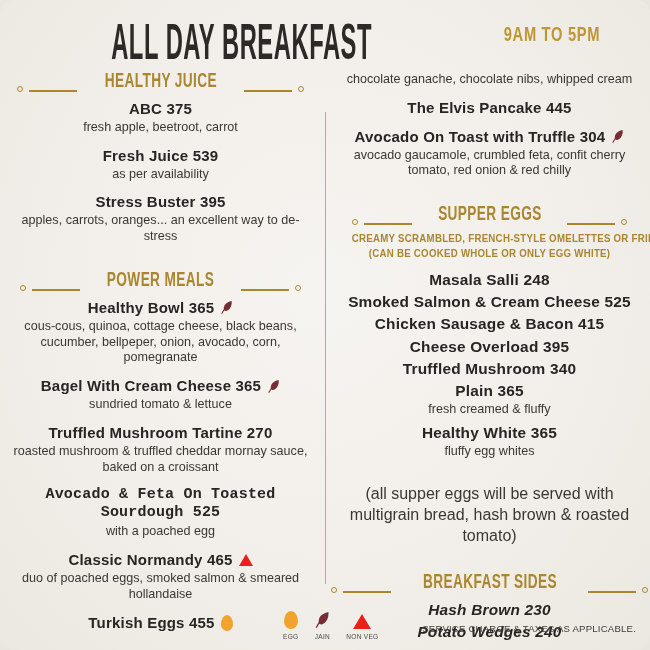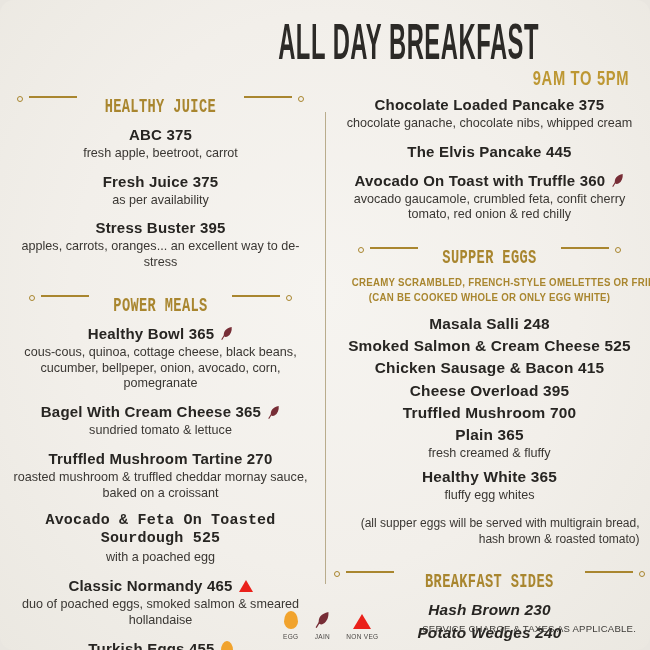--- a/index.html
+++ b/index.html
@@ -24,34 +24,34 @@
     transform: scale(0.54, 1.12);
     white-space: nowrap;
   }
   .subtitle {
     display: inline-block;
     font-size: 21px; font-weight: bold; color: #bd9733;
     letter-spacing: 1px; margin-top: 2px;
     transform: scale(0.7, 1.0);
     white-space: nowrap;
   }
-  .header .stack { display: flex; flex-direction: column; align-items: flex-end; }
+  .header .stack { display: flex; flex-direction: row; align-items: flex-start; }
   
   .columns { display: flex; margin-top: 6px; }
   .col { width: 50%; text-align: center; }
   .col-left  { padding: 0 8px 0 4px; }
   .col-right { padding: 0 4px 0 8px; }
   .divider {
     position: absolute; left: 325px; top: 112px;
     width: 1px; height: 472px; background: #b9ac8c;
   }
   
   .sec-head {
-    display: flex; align-items: flex-start; justify-content: center;
-    gap: 6px; margin-bottom: 8px; color: #a9862f; font-family: Liberation Mono, monospace;
+    display: flex; align-items: flex-end; justify-content: center;
+    gap: 6px; margin-bottom: 8px; color: #a9862f;
   }
   .sec-head .ring {
     width: 6px; height: 6px; border: 1.6px solid #a9862f;
     border-radius: 50%; flex: 0 0 auto; background: transparent;
   }
   .sec-head .rule { width: 48px; height: 2px; background: #a9862f; flex: 0 0 auto; }
   .sec-head .sec-txt {
     display: inline-block; font-size: 19px; font-weight: bold;
     letter-spacing: 0.5px; white-space: nowrap;
     transform: scale(0.72, 1.05);
@@ -73,22 +73,22 @@
   .supper-note {
     display: block; font-size: 11px; font-weight: bold; color: #a9862f;
     letter-spacing: 0.3px; line-height: 1.35; white-space: nowrap;
     transform: scale(0.88, 1);
   }
   .supper-notes { margin: -2px 0 9px 0; }
   .supper-item { margin-bottom: 3px; }
   .supper-item .item-name { font-size: 15.4px; line-height: 1.25; }
   .supper-item .item-desc { margin-bottom: 5px; }
   .footnote {
-    font-size: 12px; color: #3a3733; line-height: 1.3;
-    max-width: 300px; margin: 12px auto 0 auto; text-align: right;
+    font-size: 16px; color: #3a3733; line-height: 1.3;
+    max-width: 300px; margin: 24px auto 0 auto;
   }
   
   .sides-item { margin-bottom: 4px; font-style: italic; }
   .sides-item .item-name { font-size: 15.4px; }
   
   .badge { display: inline-block; flex: 0 0 auto; }
   .egg-shape {
     width: 12px; height: 16px; background: #f1a32d;
     border-radius: 50% 50% 50% 50% / 60% 60% 42% 42%;
   }
@@ -141,21 +141,21 @@
           <span class="ring"></span>
         </div>
         <div class="item">
           <div class="name-row">
               <span class="item-name">ABC 375</span>
             </div>
           <div class="item-desc">fresh apple, beetroot, carrot</div>
         </div>
         <div class="item">
           <div class="name-row">
-              <span class="item-name">Fresh Juice 375</span>
+              <span class="item-name">Fresh Juice 539</span>
             </div>
           <div class="item-desc">as per availability</div>
         </div>
         <div class="item">
           <div class="name-row">
               <span class="item-name">Stress Buster 395</span>
             </div>
           <div class="item-desc">apples, carrots, oranges... an excellent way to de-stress</div>
         </div>
       </div>
@@ -223,35 +223,32 @@
             <span class="badge egg-shape"></span>
           </div>
 
         </div>
       </div>
     </div>
 
     <div class="col col-right">
 
       <div class="item">
-        <div class="name-row">
-            <span class="item-name">Chocolate Loaded Pancake 375</span>
-          </div>
         <div class="item-desc">chocolate ganache, chocolate nibs, whipped cream</div>
       </div>
 
       <div class="item">
         <div class="name-row">
             <span class="item-name">The Elvis Pancake 445</span>
           </div>
       </div>
 
       <div class="item">
         <div class="name-row">
-          <span class="item-name">Avocado On Toast with Truffle 360</span>
+          <span class="item-name">Avocado On Toast with Truffle 304</span>
           <span class="badge jain-shape">
             <svg width="13" height="15" viewBox="0 0 20 22">
                 <path d="M3 20 C5 16 7 13 10 10" stroke="#772d36" stroke-width="1.7" fill="none" stroke-linecap="round"></path>
                 <path d="M18 1 C9 3 5 8 6 15 C7 16.5 9.5 17 11.5 15.8 C16.5 13 18.6 7 18 1 Z" fill="#772d36"></path>
               </svg>
           </span>
         </div>
         <div class="item-desc">avocado gaucamole, crumbled feta, confit cherry tomato, red onion &amp; red chilly</div>
       </div>
 
@@ -283,21 +280,21 @@
               <span class="item-name">Chicken Sausage &amp; Bacon 415</span>
             </div>
         </div>
         <div class="supper-item">
           <div class="name-row">
               <span class="item-name">Cheese Overload 395</span>
             </div>
         </div>
         <div class="supper-item">
           <div class="name-row">
-              <span class="item-name">Truffled Mushroom 700</span>
+              <span class="item-name">Truffled Mushroom 340</span>
             </div>
         </div>
         <div class="supper-item">
           <div class="name-row">
               <span class="item-name">Plain 365</span>
             </div>
           <div class="item-desc">fresh creamed &amp; fluffy</div>
         </div>
         <div class="supper-item">
           <div class="name-row">

